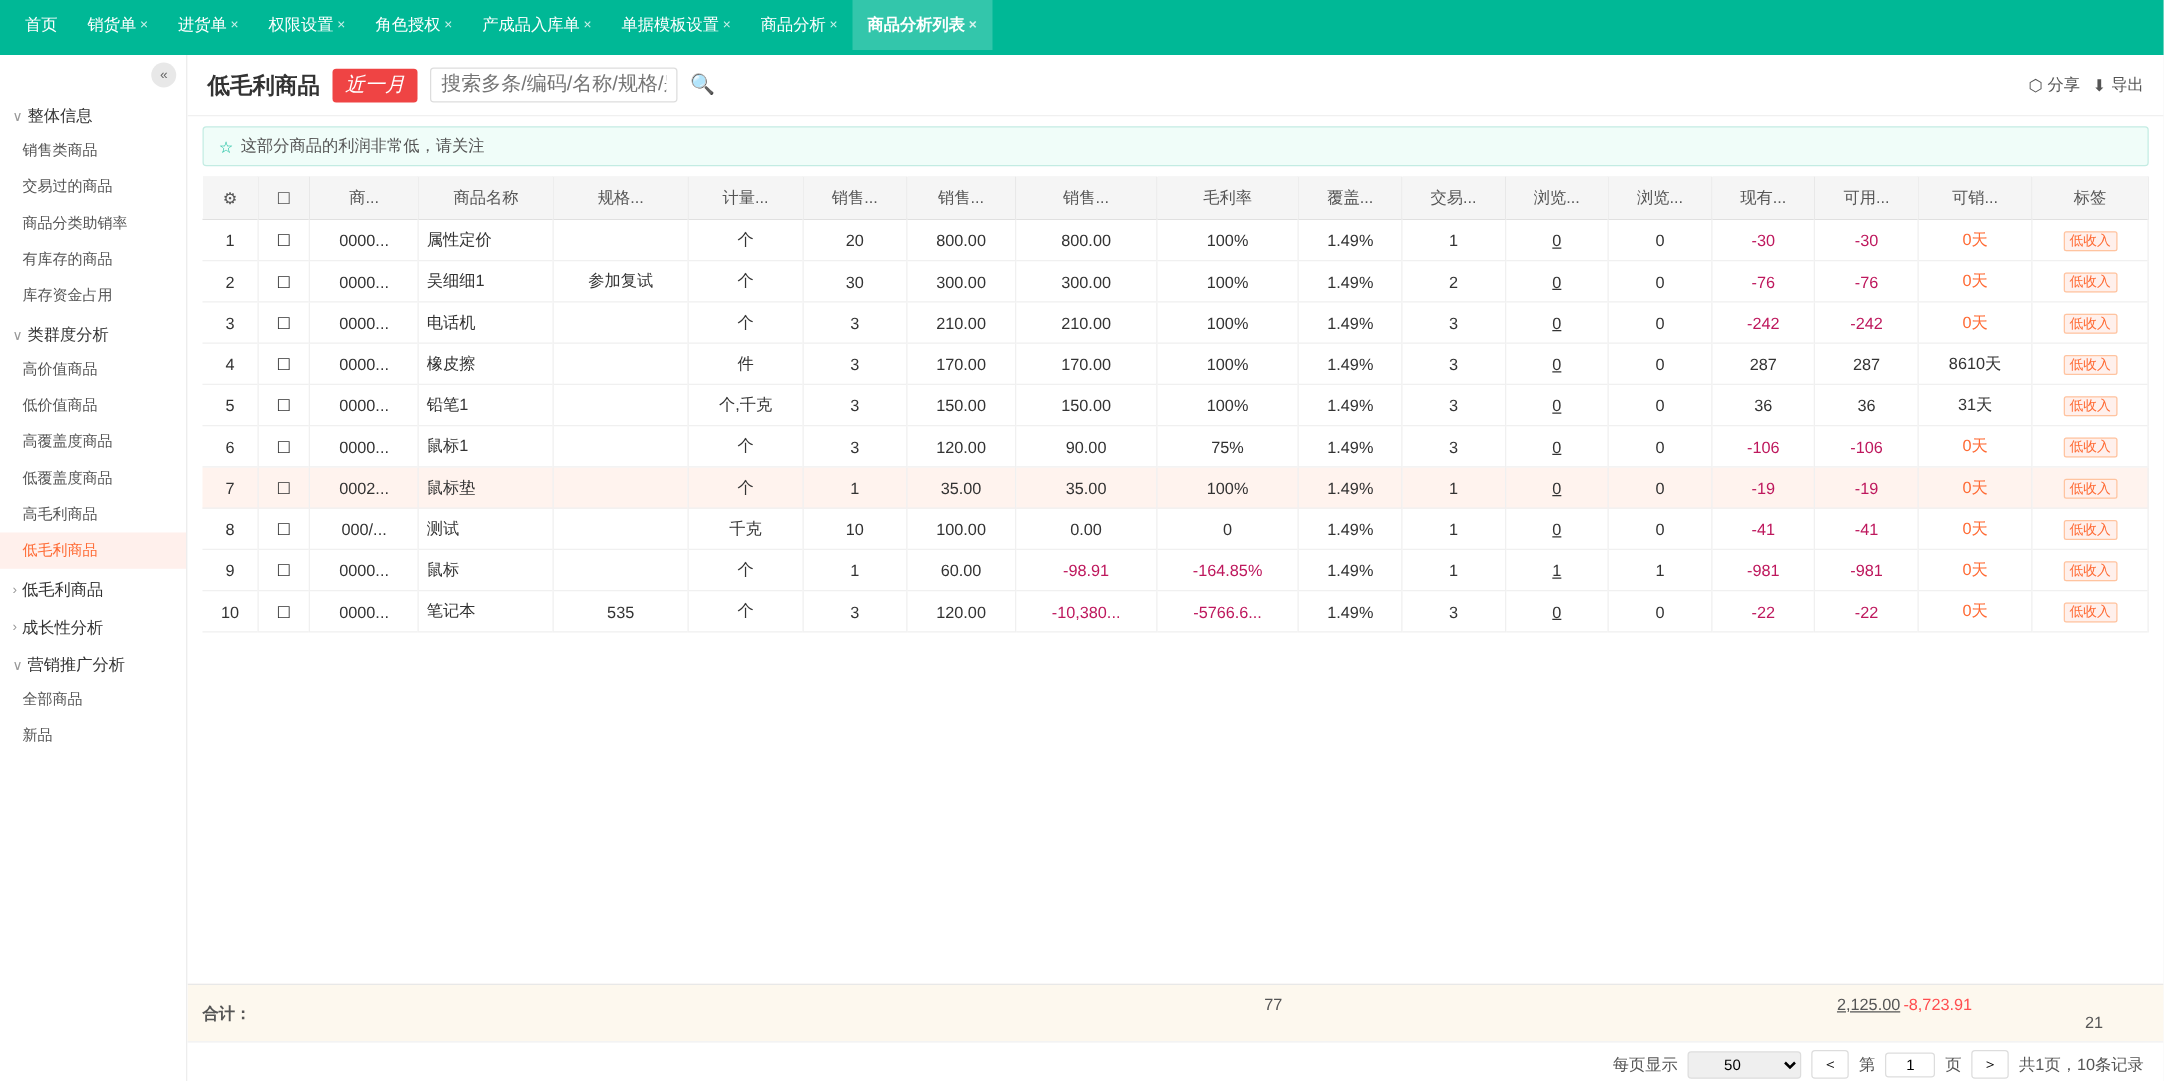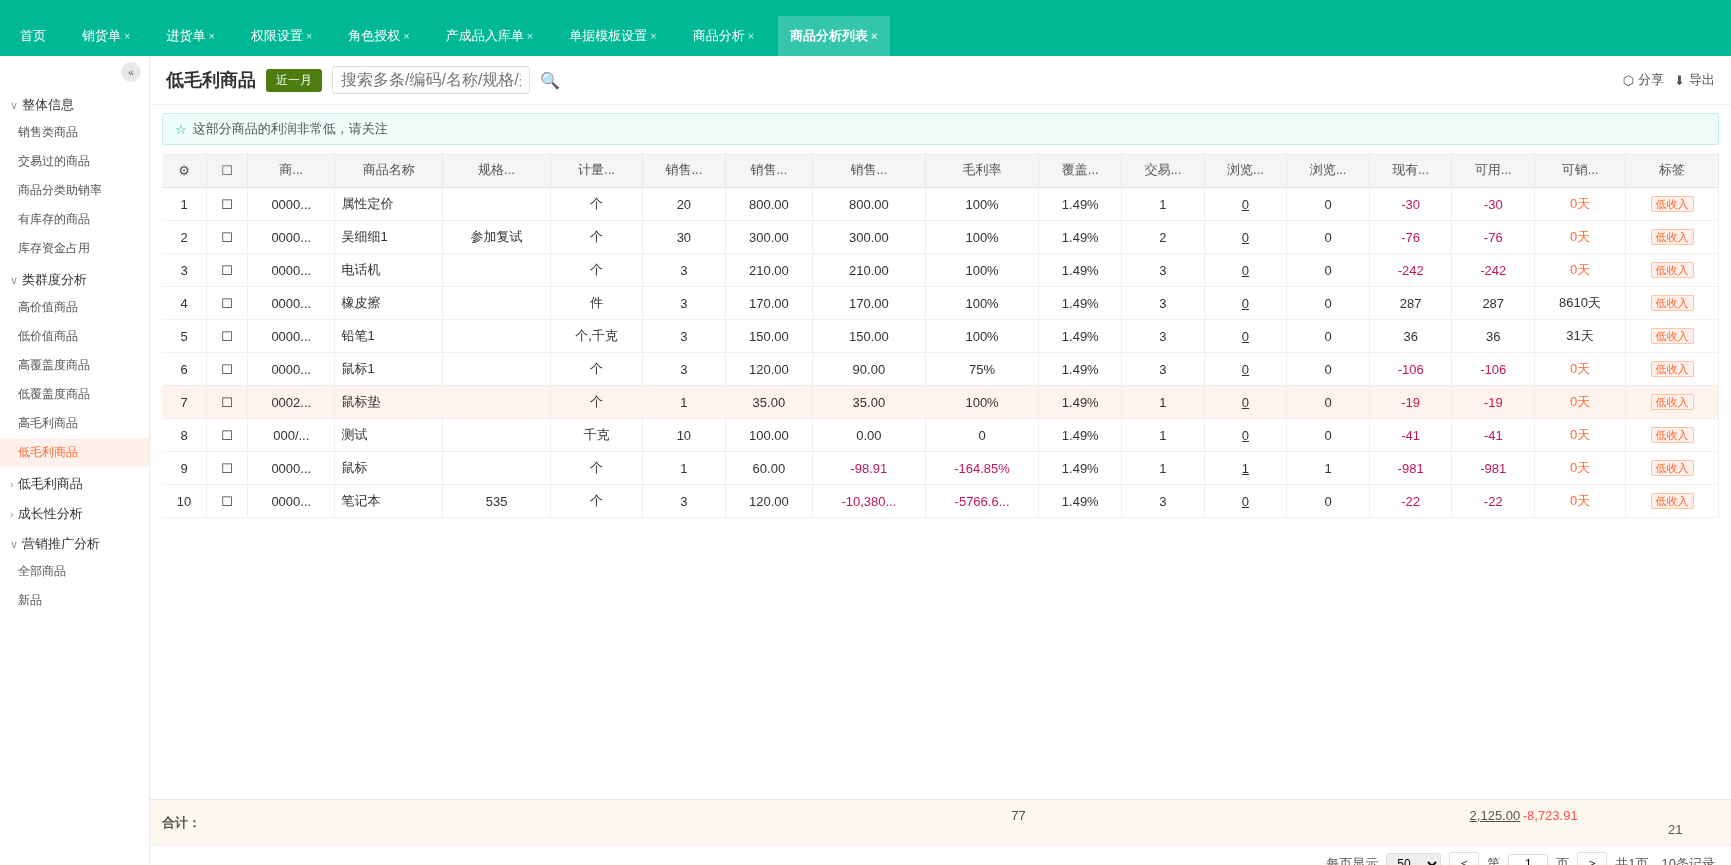--- a/index.html
+++ b/index.html
@@ -2,24 +2,23 @@
 <html><head>
   <meta charset="utf-8">
   <style>
     * { box-sizing: border-box; margin: 0; padding: 0; font-family: 'Microsoft YaHei', Arial, sans-serif; font-size: 13px; }
     body { background: #f5f5f5; overflow: hidden; }
 
     
     .top-nav {
       background: #00b896;
       display: flex;
-      align-items: flex-end;
-      height: 56px;
+      align-items: flex-start;
+      height: 44px;
       padding: 0 8px;
-      gap: 12px;
     }
     .top-nav .nav-item {
       color: #fff;
       padding: 0 12px;
       height: 40px;
       display: flex;
       align-items: center;
       cursor: pointer;
       white-space: nowrap;
       font-size: 13px;
@@ -76,27 +75,28 @@
       padding: 10px 16px;
       border-bottom: 1px solid #f0f0f0;
       gap: 10px;
     }
     .page-title {
       font-size: 18px;
       font-weight: bold;
       color: #333;
     }
     .date-filter-btn {
-      background: #4d7c0f;
+      background: #ef4444;
       color: #fff;
       border: none;
       border-radius: 3px;
       padding: 3px 10px;
       cursor: pointer;
-      font-size: 12px;
+      font-size: 16px;
+      font-style: italic;
     }
     .search-box {
       border: 1px solid #ddd;
       border-radius: 3px;
       padding: 4px 8px;
       width: 198px;
       font-size: 16px;
       color: #999;
     }
     .search-icon-btn {
@@ -209,21 +209,21 @@
       padding: 6px 16px;
       border-top: 1px solid #f0f0f0;
       background: #fff;
       gap: 8px;
       font-size: 12px;
       color: #555;
     }
     .page-size-select {
       border: 1px solid #ddd;
       border-radius: 3px;
-      padding: 2px 6px;
+      padding: 2px 24px;
       font-size: 12px;
     }
     .page-btn {
       border: 1px solid #ddd;
       background: #fff;
       border-radius: 3px;
       padding: 2px 8px;
       cursor: pointer;
       font-size: 12px;
     }

